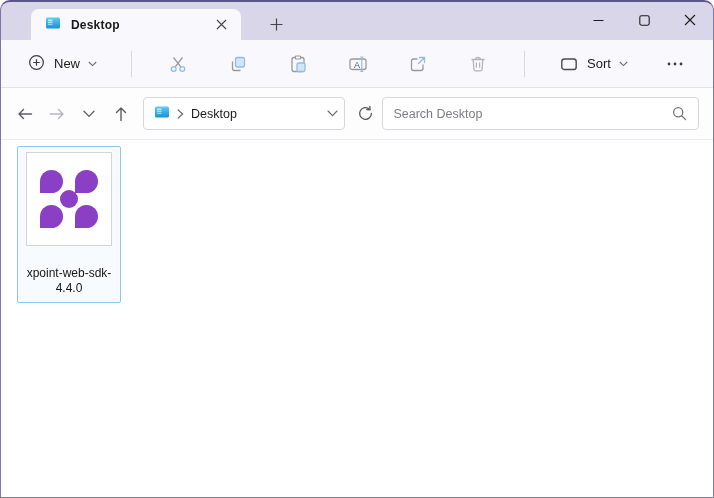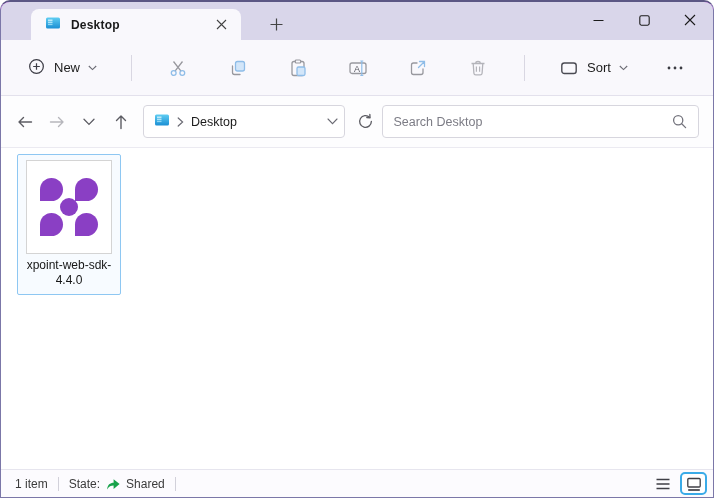--- a/index.html
+++ b/index.html
@@ -36,21 +36,21 @@
     width:34px; height:30px; margin-left:18px; margin-bottom:1px;
     display:flex; align-items:center; justify-content:center; border-radius:4px;
   }
   .win-controls {
     position:absolute; right:0; top:0; height:36px;
     display:flex; align-items:stretch;
   }
   .win-btn { width:46px; display:flex; align-items:center; justify-content:center; }
   
   .toolbar {
-    height:56px; background:#f9f8fc; flex:0 0 auto;
+    height:48px; background:#f9f8fc; flex:0 0 auto;
     display:flex; align-items:center; padding:0 10px 0 16px; gap:16px;
     border-bottom:1px solid #e3e1ec;
   }
   .tb-btn {
     display:flex; align-items:center; gap:8px;
     padding:7px 10px; border-radius:4px; color:#1b1b1b; font-size:13px;
   }
   .tb-icon-btn { padding:8px 12px; }
   .tb-sep { width:1px; height:26px; background:#d9d7e2; margin:0 8px; flex:0 0 auto; }
   .chev { display:block; }
@@ -91,21 +91,21 @@
     display:flex; align-items:center; justify-content:center;
   }
   .logo { position:relative; width:64px; height:64px; }
   .petal { position:absolute; width:23px; height:23px; border-radius:50% 50% 50% 0; }
   .petal.tl { left:3px;  top:3px;  }
   .petal.tr { left:38px; top:3px;  }
   .petal.bl { left:3px;  top:38px; }
   .petal.br { left:38px; top:38px; }
   .logo-dot { position:absolute; left:23px; top:23px; width:18px; height:18px; border-radius:50%; }
   .file-label {
-    margin-top:4px; width:98px; font-size:12px; line-height:15px;
+    margin-top:20px; width:98px; font-size:12px; line-height:15px;
     color:#161616; text-align:center; overflow-wrap:break-word;
   }
   
   .statusbar {
     height:28px; flex:0 0 auto; background:#fcfbfe; border-top:1px solid #e6e5ee;
     display:flex; align-items:center; padding:0 6px 0 14px; font-size:12px; color:#3b3b3b;
   }
   .sb-sep { width:1px; height:14px; background:#d2d1da; margin:0 10px; }
   .sb-state { display:flex; align-items:center; gap:5px; }
   .sb-right { margin-left:auto; display:flex; align-items:center; gap:4px; }
@@ -314,39 +314,14 @@
           <span class="petal tr" style="background: rgb(138, 63, 196);"></span>
           <span class="petal bl" style="background: rgb(138, 63, 196);"></span>
           <span class="petal br" style="background: rgb(138, 63, 196);"></span>
           <span class="logo-dot" style="background: rgb(138, 63, 196);"></span>
         </div>
       </div>
       <div class="file-label">xpoint-web-sdk-4.4.0</div>
     </div>
   </div>
 
-  <div class="statusbar">
-    <span>1 item</span>
-    <span class="sb-sep"></span>
-    <span class="sb-state">
-      <span>State:</span>
-      <svg width="16" height="14" viewBox="0 0 16 14">
-        <path d="M2.2 12.5 C2.4 7.5 5.2 5.8 8.6 5.7 L8.6 2.2 L14.6 7.1 L8.6 12 L8.6 8.6 C6 8.6 3.8 9.4 2.2 12.5 Z" fill="#17a24a"></path>
-      </svg>
-      <span>Shared</span>
-    </span>
-    <span class="sb-sep"></span>
-    <span class="sb-right">
-      <span class="view-toggle">
-        <svg width="18" height="18" viewBox="0 0 18 18">
-          <path d="M2.5 4.5 H15.5 M2.5 9 H15.5 M2.5 13.5 H15.5" stroke="#3f3f46" stroke-width="1.5"></path>
-        </svg>
-      </span>
-      <span class="view-toggle active">
-        <svg width="18" height="18" viewBox="0 0 18 18">
-          <rect x="2.8" y="3.5" width="12.4" height="8.5" rx="1" stroke="#3f3f46" stroke-width="1.3" fill="none"></rect>
-          <path d="M3.2 15 H14.8" stroke="#3f3f46" stroke-width="1.7"></path>
-        </svg>
-      </span>
-    </span>
-  </div>
 
 </div>
 
 </body></html>

